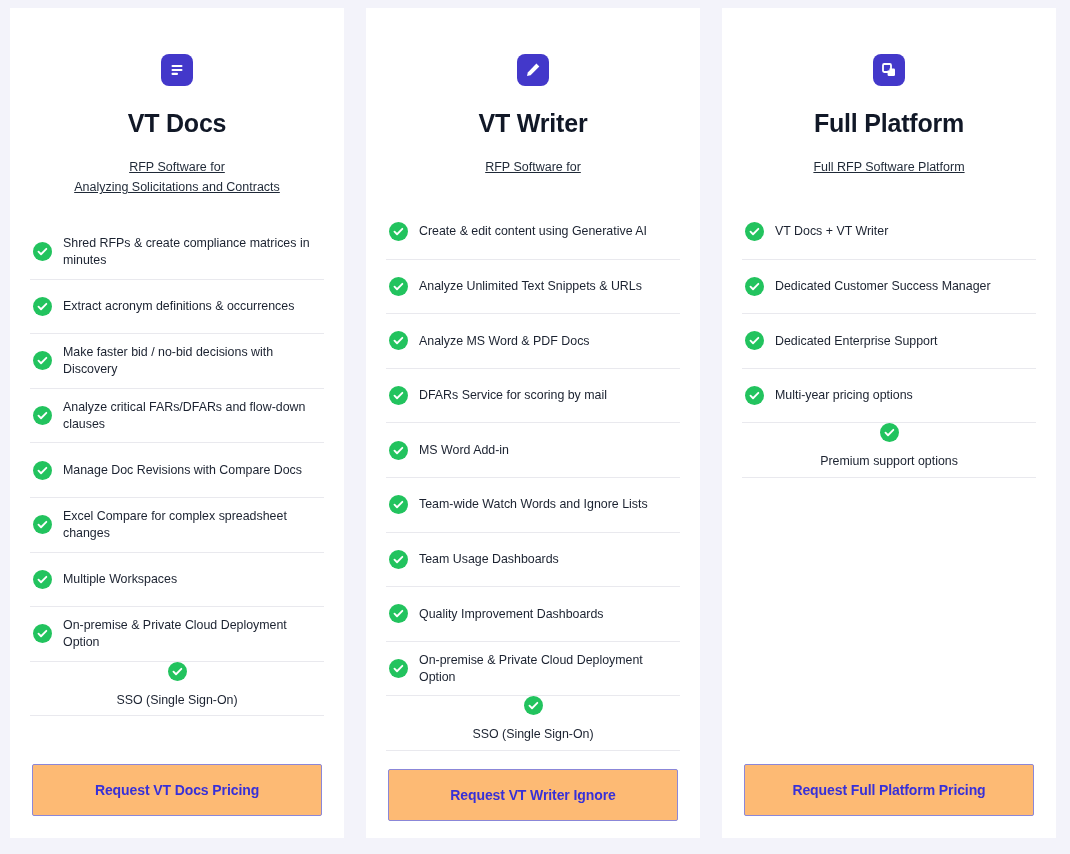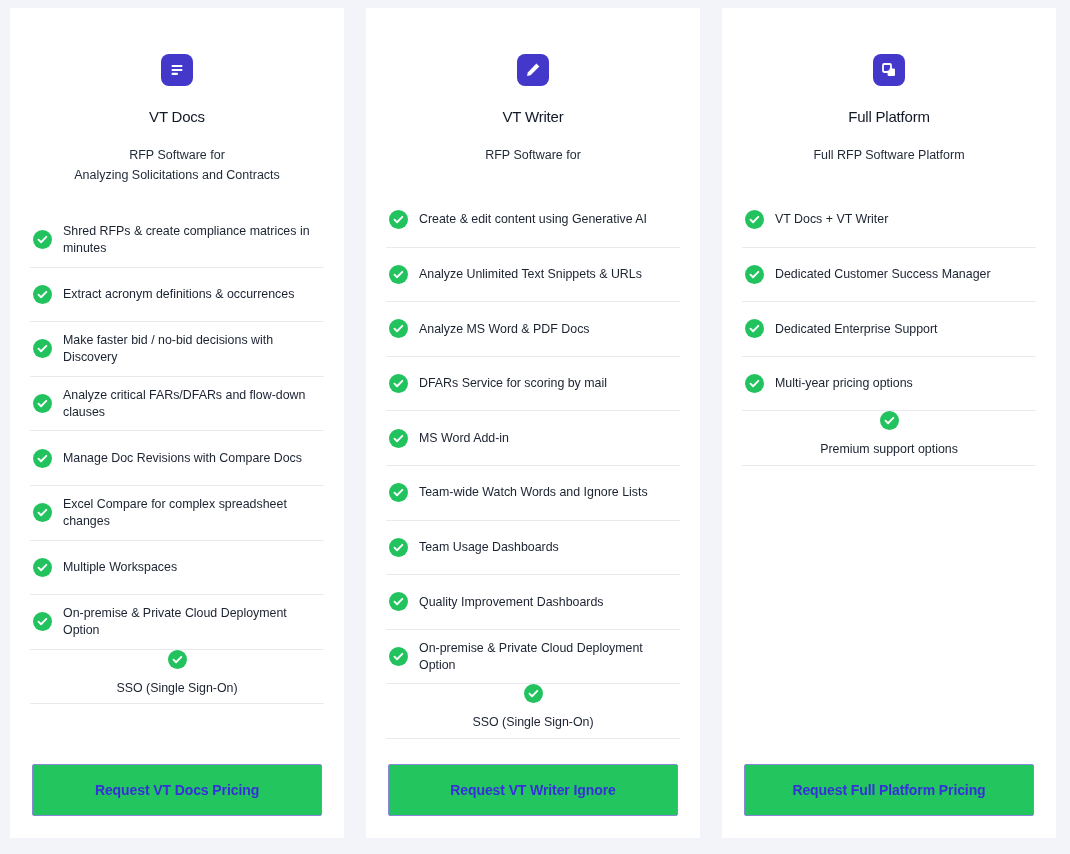--- a/index.html
+++ b/index.html
@@ -47,35 +47,35 @@
     margin: 0 auto 22px auto;
     border-radius: 8px;
     background: #4338ca;
     display: flex;
     align-items: center;
     justify-content: center;
   }
   .plan-icon svg { display: block; }
 
   .plan-title {
-    font-size: 15px;
-    font-weight: normal;
+    font-size: 25px;
+    font-weight: bold;
     color: #111827;
     letter-spacing: -0.2px;
     line-height: 1.2;
   }
 
   .plan-subtitle {
     margin-top: 19px;
     font-size: 12.5px;
     color: #1f2937;
     line-height: 20px;
     font-weight: normal;
   }
-  .plan-subtitle .sub-line { display: block; }
+  .plan-subtitle .sub-line { display: block; text-decoration: underline; }
 
   
   .feature-list {
     margin-top: 28px;
     list-style: none;
     flex: 1 1 auto;
   }
 
   .feature-item {
     display: flex;
@@ -108,21 +108,21 @@
   
   .card-foot {
     padding: 18px 2px 22px 2px;
     margin-top: auto;
   }
 
   .cta-button {
     display: block;
     width: 100%;
     padding: 17px 6px;
-    background: #22c55e;
+    background: #fdba74;
     border: 1px solid #8b87d8;
     border-radius: 2px;
     color: #3730d8;
     font-family: "Liberation Sans", sans-serif;
     font-size: 14px;
     font-weight: bold;
     text-align: center;
     cursor: pointer;
     letter-spacing: -0.1px;
   }

